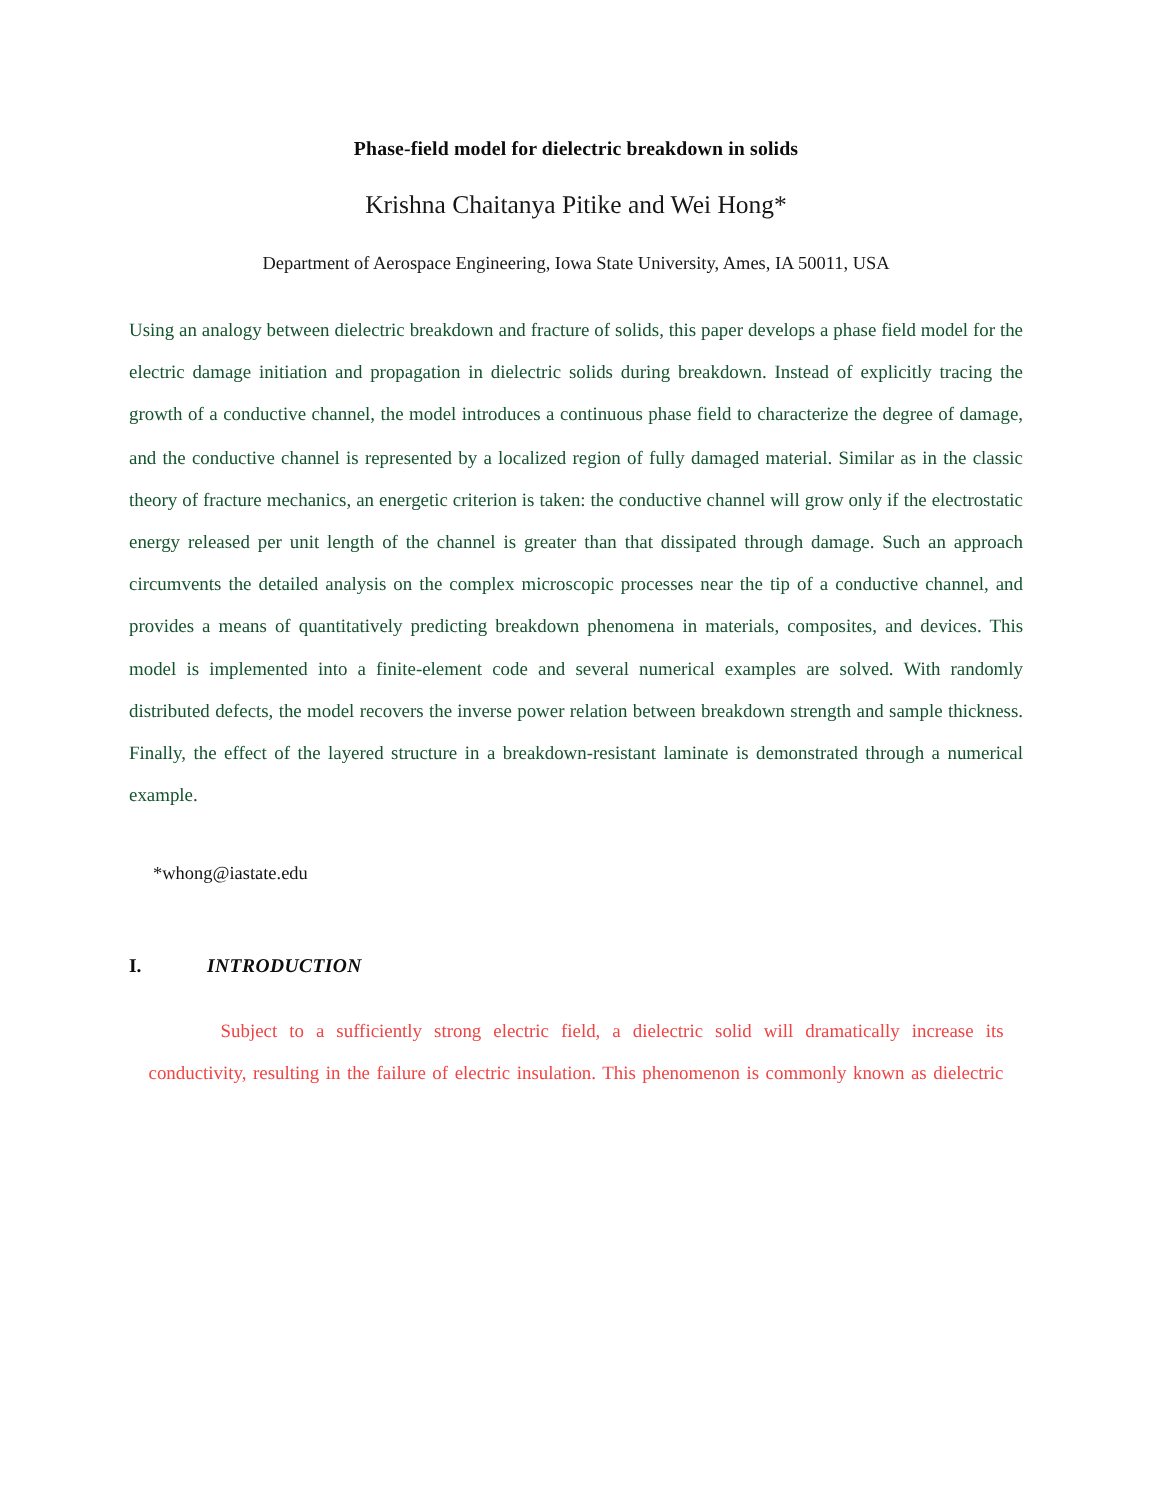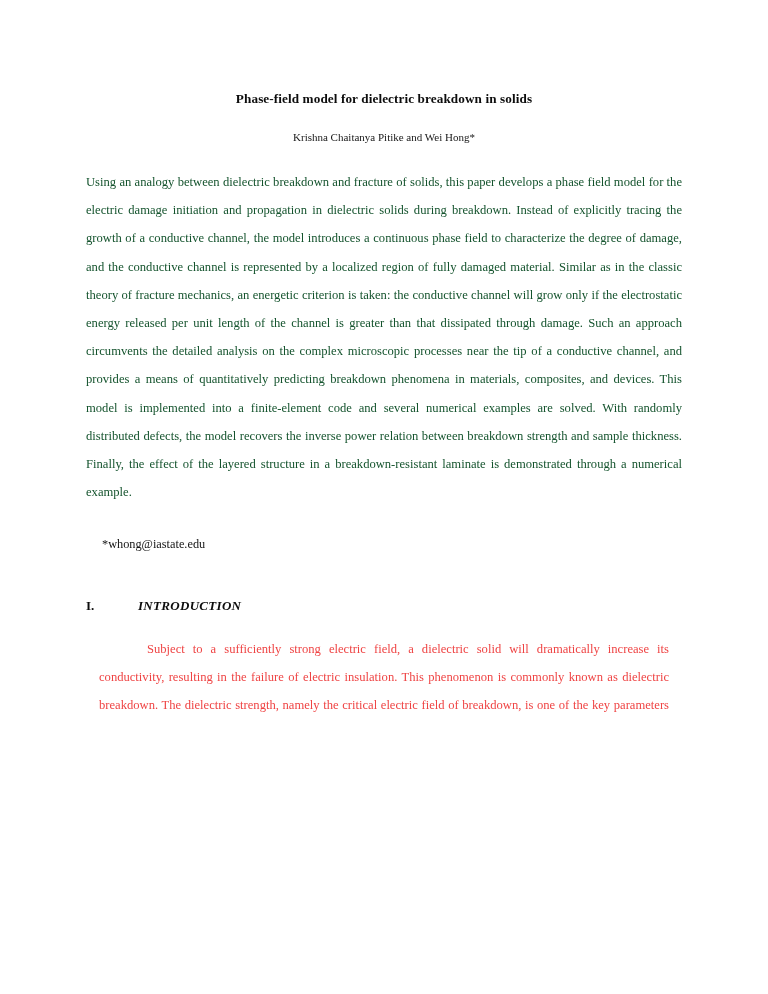--- a/index.html
+++ b/index.html
@@ -34,21 +34,21 @@
     font-size: 13.2px;
     font-weight: bold;
     text-align: center;
     letter-spacing: 0.1px;
     margin: 0;
     padding-top: 91px;
     line-height: 16px;
     color: #0d0d0d;
   }
   .authors {
-    font-size: 11px;
+    font-size: 17px;
     text-align: center;
     margin: 0;
     padding-top: 22px;
     line-height: 16px;
     color: #171717;
   }
   .affiliation {
     font-size: 12.3px;
     text-align: center;
     margin: 0;
@@ -126,20 +126,21 @@
 <body>
 
 <div class="page">
 
   <div class="content">
 
     <h1 class="title">Phase-field model for dielectric breakdown in solids</h1>
 
     <p class="authors">Krishna Chaitanya Pitike and Wei Hong*</p>
 
+    <p class="affiliation">Department of Aerospace Engineering, Iowa State University, Ames, IA 50011, USA</p>
 
     <p class="abstract">Using an analogy between dielectric breakdown and fracture of solids, this paper develops a phase field model for the electric damage initiation and propagation in dielectric solids during breakdown.  Instead of explicitly tracing the growth of a conductive channel, the model introduces a continuous phase field to characterize the degree of damage, and the conductive channel is represented by a localized region of fully damaged material.  Similar as in the classic theory of fracture mechanics, an energetic criterion is taken: the conductive channel will grow only if the electrostatic energy released per unit length of the channel is greater than that dissipated through damage.  Such an approach circumvents the detailed analysis on the complex microscopic processes near the tip of a conductive channel, and provides a means of quantitatively predicting breakdown phenomena in materials, composites, and devices.  This model is implemented into a finite-element code and several numerical examples are solved.  With randomly distributed defects, the model recovers the inverse power relation between breakdown strength and sample thickness.  Finally, the effect of the layered structure in a breakdown-resistant laminate is demonstrated through a numerical example.</p>
 
     <p class="corresponding">*whong@iastate.edu</p>
 
     <h2 class="section-heading">
       <span class="section-number">I.</span>
       <span class="section-title">INTRODUCTION</span>
     </h2>
 

